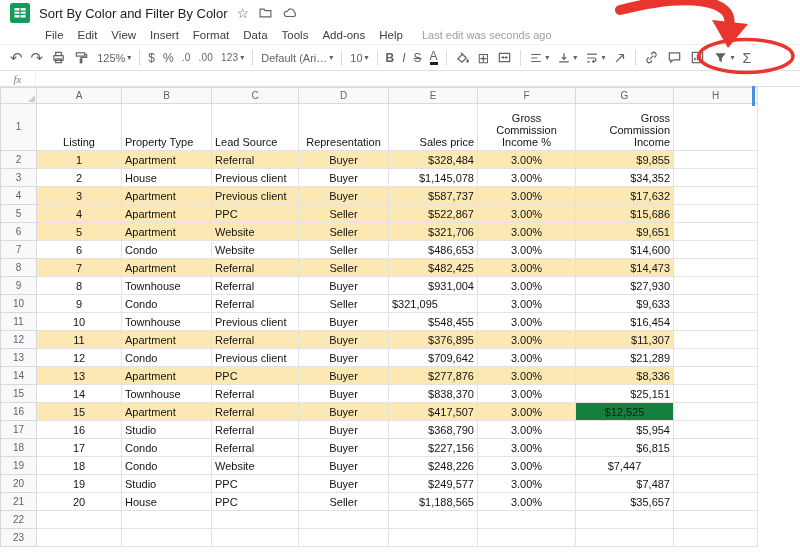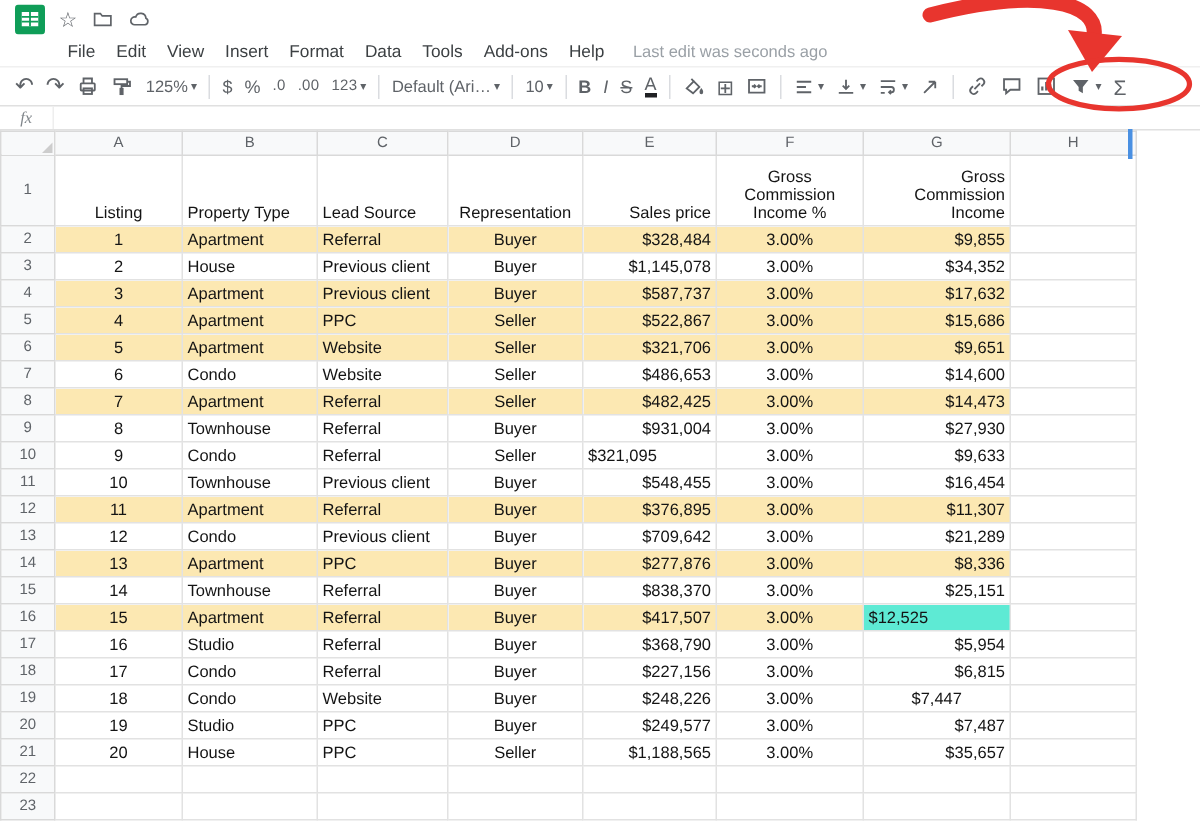--- a/index.html
+++ b/index.html
@@ -66,20 +66,21 @@
 <body>
 
 <div class="titlebar">
   <span class="logo">
     <svg width="20" height="20" viewBox="0 0 20 20">
       <rect width="20" height="20" rx="2.5" fill="#0f9d58"></rect>
       <rect x="4.5" y="5" width="11" height="9.5" fill="#ffffff"></rect>
       <path d="M4.5 8.2h11M4.5 11.4h11M10 5v9.5" stroke="#0f9d58" stroke-width="1.2" fill="none"></path>
     </svg>
   </span>
+  <span class="doc-title">Sort By Color and Filter By Color</span>
   <span class="t-ic">☆</span>
   <span class="t-ic">
     <svg class="ic" width="15" height="14" viewBox="0 0 16 16" fill="none" stroke="#5f6368" stroke-width="1.3">
       <path d="M1.8 3.5h4.4l1.4 1.8h6.6v7.2H1.8z"></path>
     </svg>
   </span>
   <span class="t-ic">
     <svg class="ic" width="16" height="14" viewBox="0 0 16 16" fill="none" stroke="#5f6368" stroke-width="1.3">
       <path d="M4.6 12a3 3 0 1 1 .5-5.9 4 4 0 0 1 7.8 1A2.6 2.6 0 0 1 12.2 12z"></path>
     </svg>
@@ -436,21 +437,21 @@
         <td></td>
       </tr>
       <tr>
         <td class="gut">16</td>
         <td style="text-align: center; background: rgb(252, 232, 178);">15</td>
         <td style="text-align: left; background: rgb(252, 232, 178);">Apartment</td>
         <td style="text-align: left; background: rgb(252, 232, 178);">Referral</td>
         <td style="text-align: center; background: rgb(252, 232, 178);">Buyer</td>
         <td style="text-align: right; background: rgb(252, 232, 178);">$417,507</td>
         <td style="text-align: center; background: rgb(252, 232, 178);">3.00%</td>
-        <td style="text-align: left; background: #5eead4;">$12,525</td>
+        <td style="text-align: center; background: #15803d;">$12,525</td>
         <td></td>
       </tr>
       <tr>
         <td class="gut">17</td>
         <td style="text-align: center;">16</td>
         <td style="text-align: left;">Studio</td>
         <td style="text-align: left;">Referral</td>
         <td style="text-align: center;">Buyer</td>
         <td style="text-align: right;">$368,790</td>
         <td style="text-align: center;">3.00%</td>

